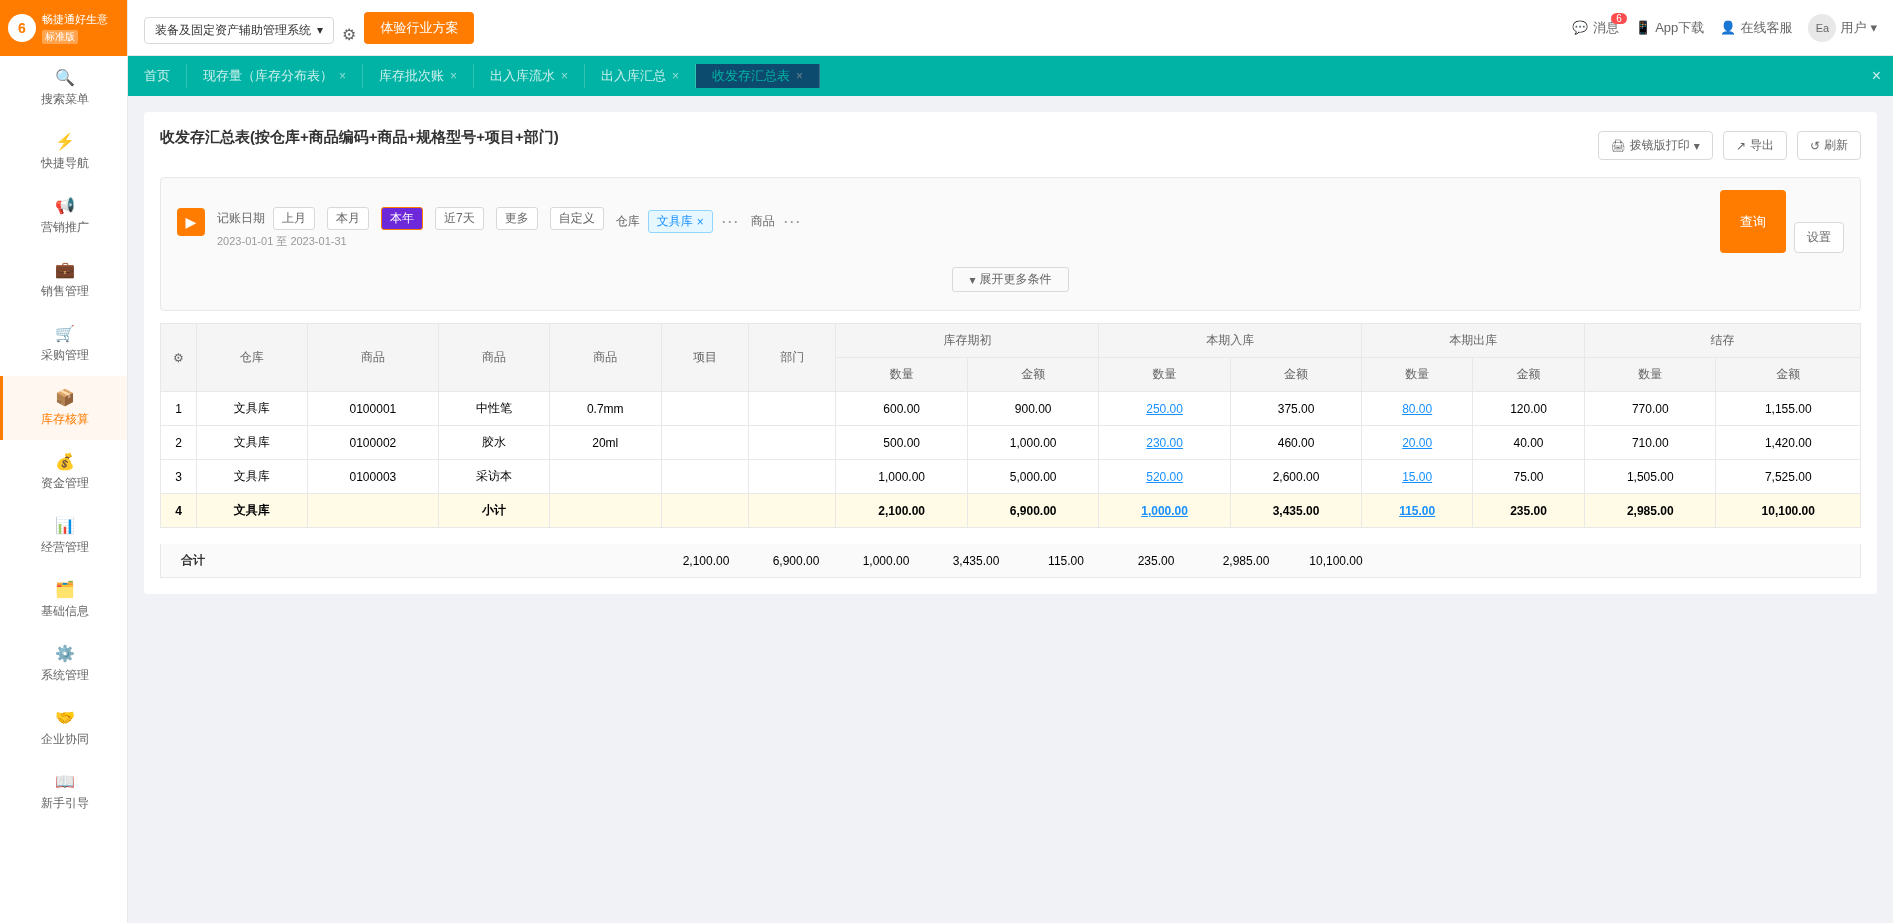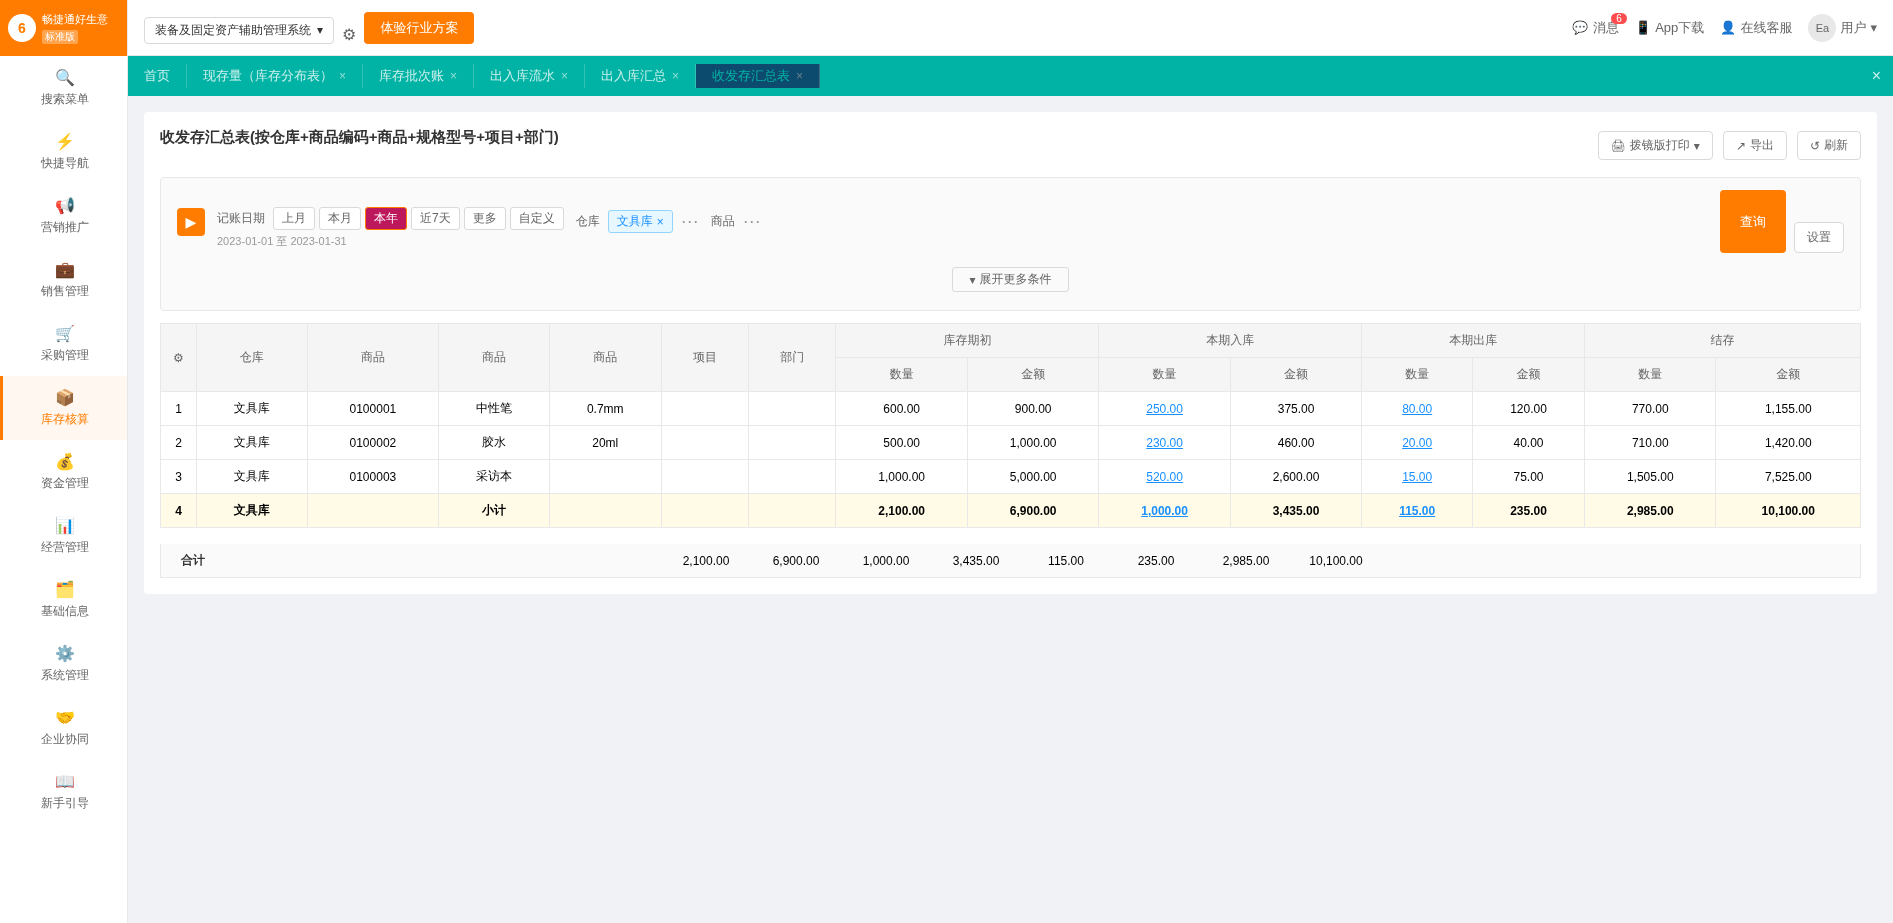--- a/index.html
+++ b/index.html
@@ -42,23 +42,23 @@
     
     .page-content { flex: 1; overflow-y: auto; background: #f0f2f5; padding: 16px; }
     .page-card { background: #fff; border-radius: 4px; padding: 16px; }
     .page-title { font-size: 15px; font-weight: 600; color: #333; margin-bottom: 16px; }
 
     
     .filter-bar { display: flex; align-items: center; gap: 12px; margin-bottom: 8px; flex-wrap: wrap; }
     .filter-expand-btn { width: 28px; height: 28px; background: #ff7c00; color: white; border: none; border-radius: 4px; cursor: pointer; display: flex; align-items: center; justify-content: center; font-size: 14px; flex-shrink: 0; }
     .filter-date-section { display: flex; flex-direction: column; gap: 4px; }
     .filter-date-label { color: #666; font-size: 12px; }
-    .filter-date-btns { display: flex; align-items: center; gap: 4px; }
+    .filter-date-btns { display: flex; align-items: center; gap: 12px; }
     .date-btn { padding: 2px 8px; border: 1px solid #d9d9d9; border-radius: 3px; background: #fff; color: #666; font-size: 12px; cursor: pointer; }
-    .date-btn.active { background: #be185d; color: white; border-color: #ff7c00; }
+    .date-btn.active { background: #6d28d9; color: white; border-color: #ff7c00; }
     .date-range { font-size: 11px; color: #999; }
     .filter-warehouse { display: flex; align-items: center; gap: 8px; }
     .filter-label { color: #666; font-size: 12px; }
     .warehouse-tag { display: flex; align-items: center; gap: 4px; background: #e6f7ff; border: 1px solid #91d5ff; border-radius: 3px; padding: 2px 8px; font-size: 12px; color: #1890ff; cursor: pointer; }
     .filter-more { color: #999; cursor: pointer; font-size: 18px; }
     .filter-goods { display: flex; align-items: center; gap: 8px; }
     .btn-query { background: #ff7c00; color: white; border: none; border-radius: 4px; padding: 6px 20px; font-size: 13px; cursor: pointer; }
     .btn-settings { background: #fff; color: #666; border: 1px solid #d9d9d9; border-radius: 4px; padding: 6px 12px; font-size: 12px; cursor: pointer; margin-top: 32px; }
 
     .filter-expand-row { display: flex; align-items: center; justify-content: center; padding: 6px 0; }

